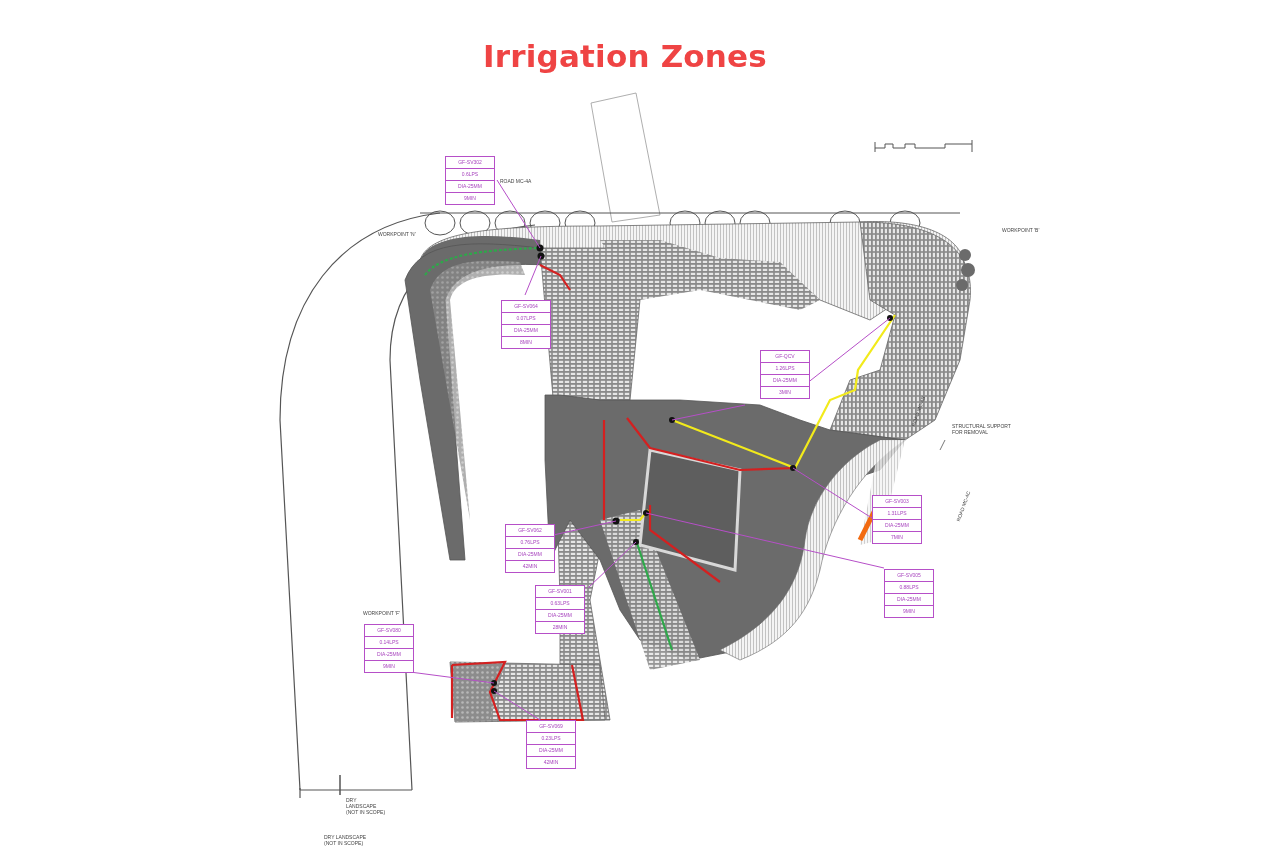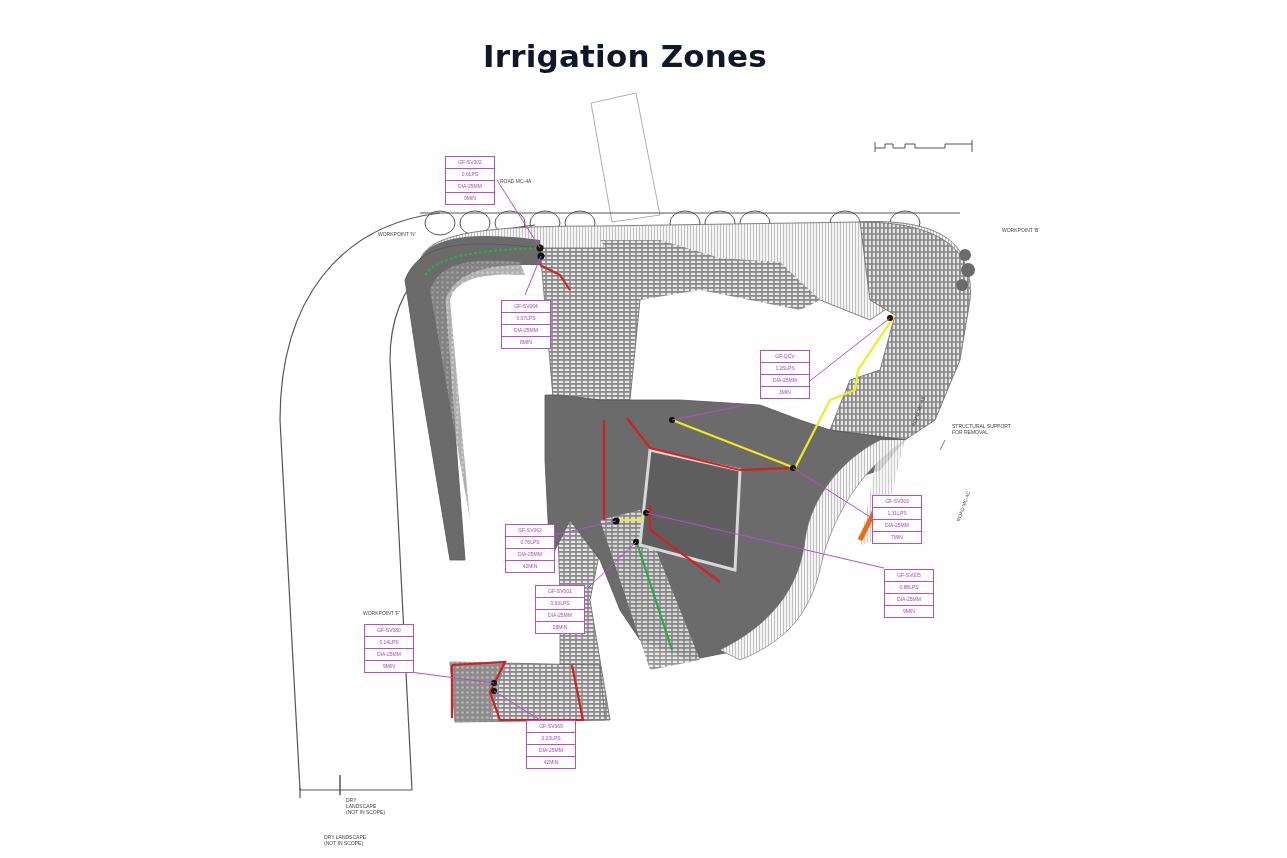--- a/index.html
+++ b/index.html
@@ -1,17 +1,17 @@
 <!DOCTYPE html>
 <html><head>
 <meta charset="utf-8">
 <style>
   html, body { margin:0; padding:0; background:#ffffff; }
   body { width:1287px; height:858px; position:relative; overflow:hidden; font-family:"Liberation Sans", sans-serif; }
-  .title { position:absolute; left:0; width:1250px; top:38px; text-align:center; font-family:"DejaVu Sans", sans-serif; font-weight:bold; font-size:31px; color:#0f172a; letter-spacing:0.2px; }
+  .title { position:absolute; left:0; width:1250px; top:38px; text-align:center; font-family:"DejaVu Sans", sans-serif; font-weight:bold; font-size:31px; color:#ef4444; letter-spacing:0.2px; }
   #plan { position:absolute; left:0; top:0; width:1287px; height:858px; }
   .tag { position:absolute; width:48px; border:1px solid #b64fc8; background:#fff; }
   .tag div { height:11px; line-height:11px; border-bottom:1px solid #b64fc8; font-size:5px; color:#a845be; text-align:center; white-space:nowrap; overflow:hidden; }
   .tag div:last-child { border-bottom:none; }
   .note { position:absolute; font-size:5px; color:#444; white-space:nowrap; line-height:6px; }
   .road { position:absolute; font-size:5px; color:#444; white-space:nowrap; }
 </style>
 </head>
 <body>
 

